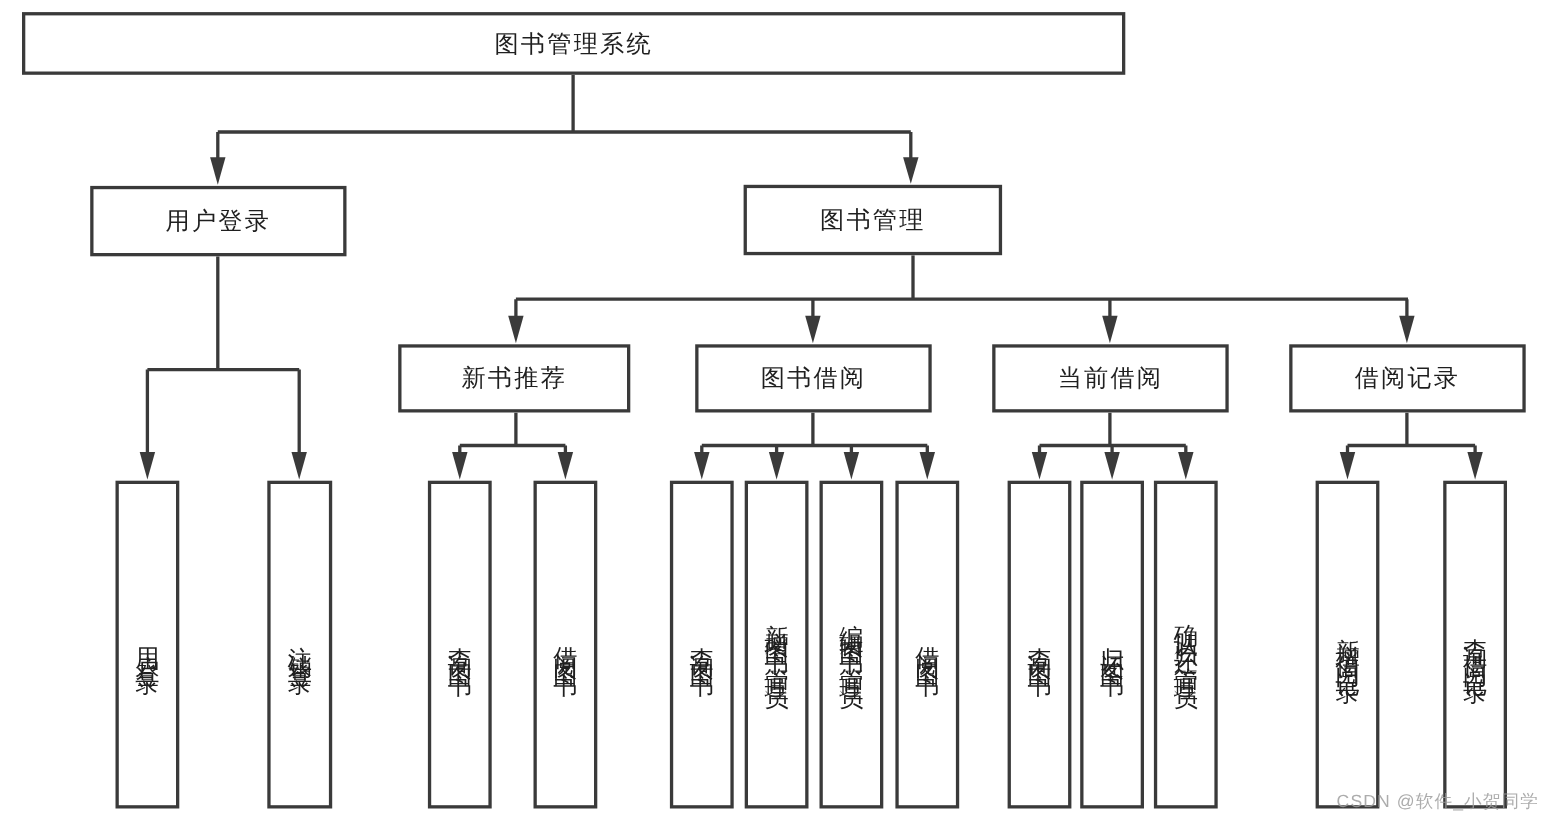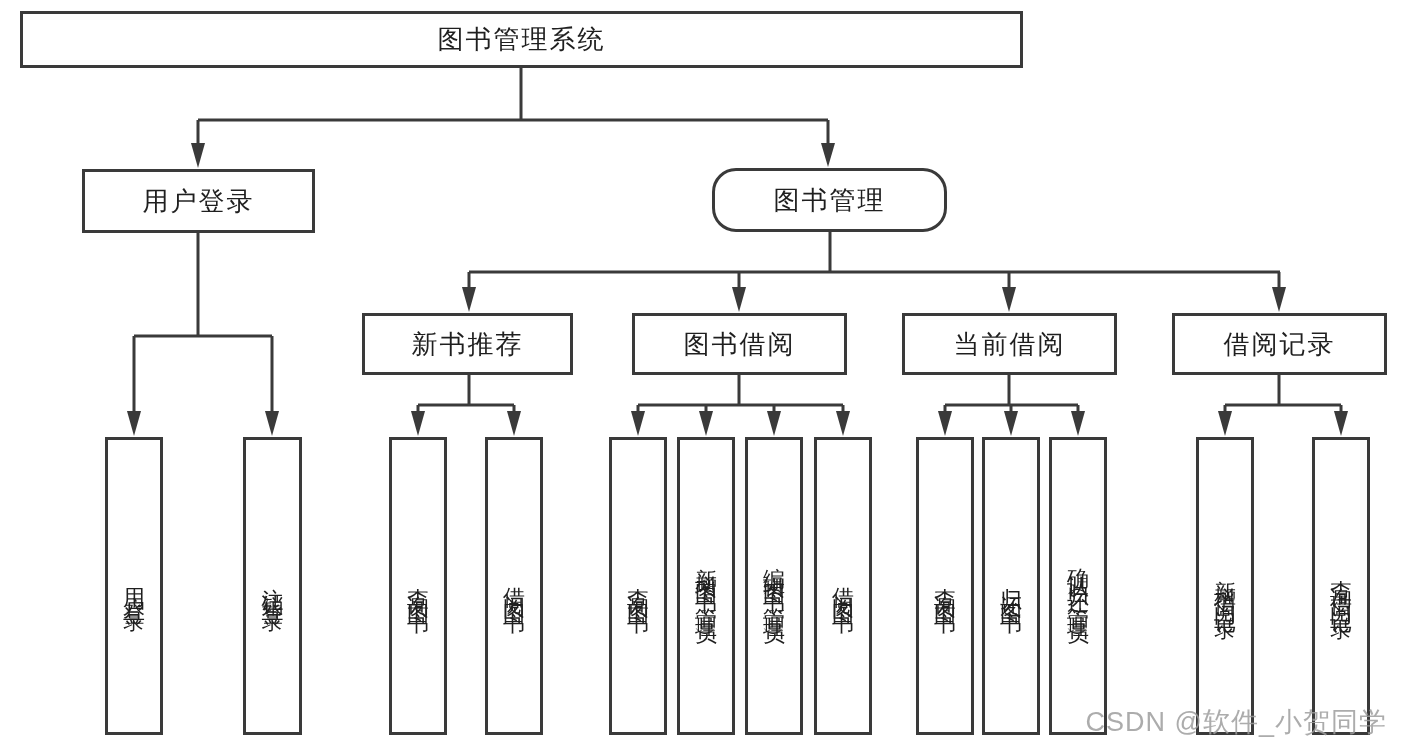--- a/index.html
+++ b/index.html
@@ -25,38 +25,38 @@
     position: absolute;
     box-sizing: border-box;
     background: #ffffff;
     border: 3px solid #3a3a3a;
     display: flex;
     align-items: center;
     justify-content: center;
     color: #1f1f1f;
   }
   .hbox {
-    font-size: 26px;
+    font-size: 22px;
     letter-spacing: 2px;
     white-space: nowrap;
   }
   .vbox {
     font-size: 22px;
   }
   .vtext {
     writing-mode: vertical-lr;
     text-orientation: mixed;
     letter-spacing: 8px;
     line-height: 1;
   }
   .watermark {
     position: absolute;
-    right: 18px;
+    right: 6px;
     bottom: 7px;
-    font-size: 27px;
+    font-size: 16px;
     color: rgba(158, 158, 158, 0.85);
     letter-spacing: 1px;
     white-space: nowrap;
   }
 </style>
 </head>
 <body>
 
 <div class="stage">
 
@@ -96,21 +96,21 @@
       <polygon points="1004,411 1018,411 1011,436"></polygon>
       <polygon points="1071,411 1085,411 1078,436"></polygon>
       <polygon points="1218,411 1232,411 1225,436"></polygon>
       <polygon points="1334,411 1348,411 1341,436"></polygon>
     </g>
   </svg>
 
   <div class="hbox" style="left:20px; top:11px; width:1003px; height:57px;">图书管理系统</div>
 
   <div class="hbox" style="left:82px; top:169px; width:233px; height:64px;">用户登录</div>
-  <div class="hbox" style="left:712px; top:168px; width:235px; height:64px;border-radius:24px;">图书管理</div>
+  <div class="hbox" style="left:676px; top:168px; width:235px; height:64px;">图书管理</div>
 
   <div class="hbox" style="left:362px; top:313px; width:211px; height:62px;">新书推荐</div>
   <div class="hbox" style="left:902px; top:313px; width:215px; height:62px;">当前借阅</div>
   <div class="hbox" style="left:632px; top:313px; width:215px; height:62px;">图书借阅</div>
   <div class="hbox" style="left:1172px; top:313px; width:215px; height:62px;">借阅记录</div>
 
   <div class="vbox" style="left:105px; top:437px; width:58px; height:298px;">
     <span class="vtext">用户登录</span>
   </div>
   <div class="vbox" style="left:243px; top:437px; width:59px; height:298px;">

